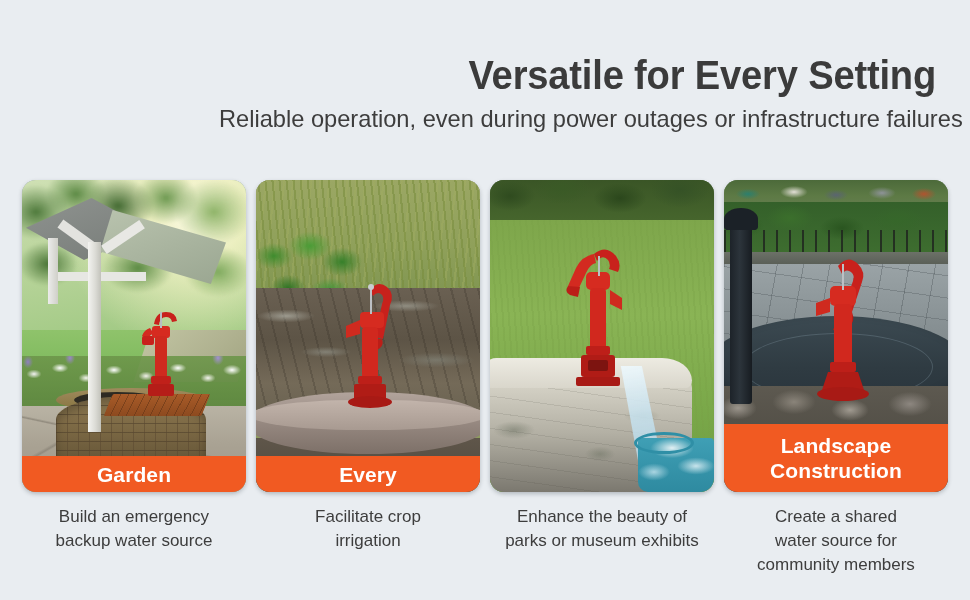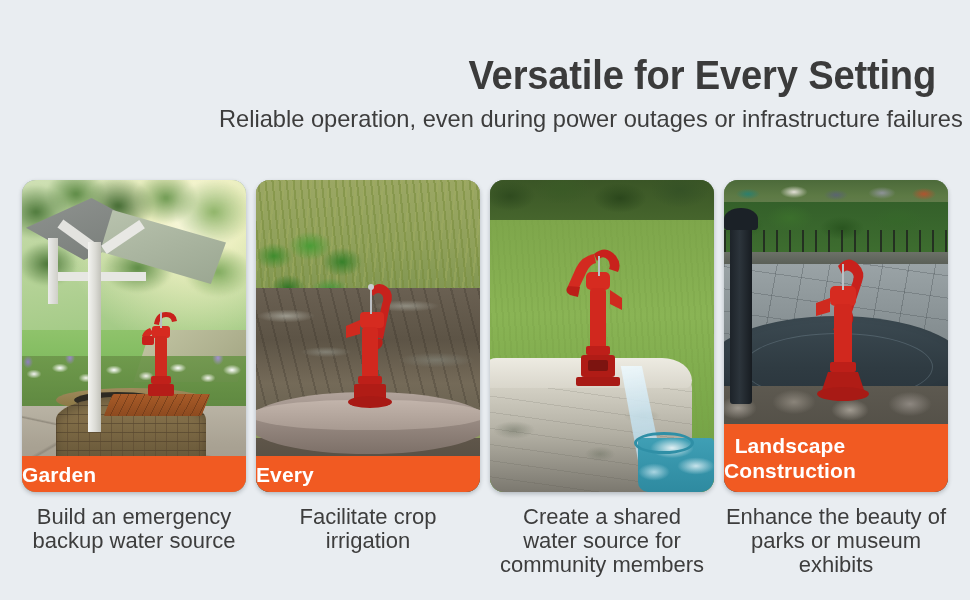--- a/index.html
+++ b/index.html
@@ -77,40 +77,40 @@
     left: 0;
     right: 0;
     bottom: 0;
     background: #f15a22;
     color: #ffffff;
     font-size: 21px;
     font-weight: bold;
     line-height: 25px;
     display: flex;
     align-items: center;
-    justify-content: flex-start;
+    justify-content: center;
     text-align: center;
     letter-spacing: 0.1px;
   }
   .label-bar.one-line { height: 36px; }
   .label-bar.two-line { height: 68px; }
 
   
   .captions {
     position: absolute;
     top: 505px;
     left: 22px;
     width: 926px;
     display: flex;
     gap: 10px;
   }
   .caption {
     width: 224px;
     text-align: center;
-    font-size: 22px;
+    font-size: 17px;
     line-height: 24px;
     color: #3d3d3d;
   }
 
   
   .layer { position: absolute; }
 
   
   .c1-sky {
     inset: 0;
@@ -576,23 +576,23 @@
   <div class="captions">
     <div class="caption">
       <span>Build an emergency</span><br>
       <span>backup water source</span>
     </div>
     <div class="caption">
       <span>Facilitate crop</span><br>
       <span>irrigation</span>
     </div>
     <div class="caption">
+      <span>Enhance the beauty of</span><br>
+      <span>parks or museum exhibits</span>
+    </div>
+    <div class="caption">
       <span>Create a shared</span><br>
       <span>water source for</span><br>
       <span>community members</span>
     </div>
-    <div class="caption">
-      <span>Enhance the beauty of</span><br>
-      <span>parks or museum exhibits</span>
-    </div>
   </div>
 
 </div>
 
 </body></html>

